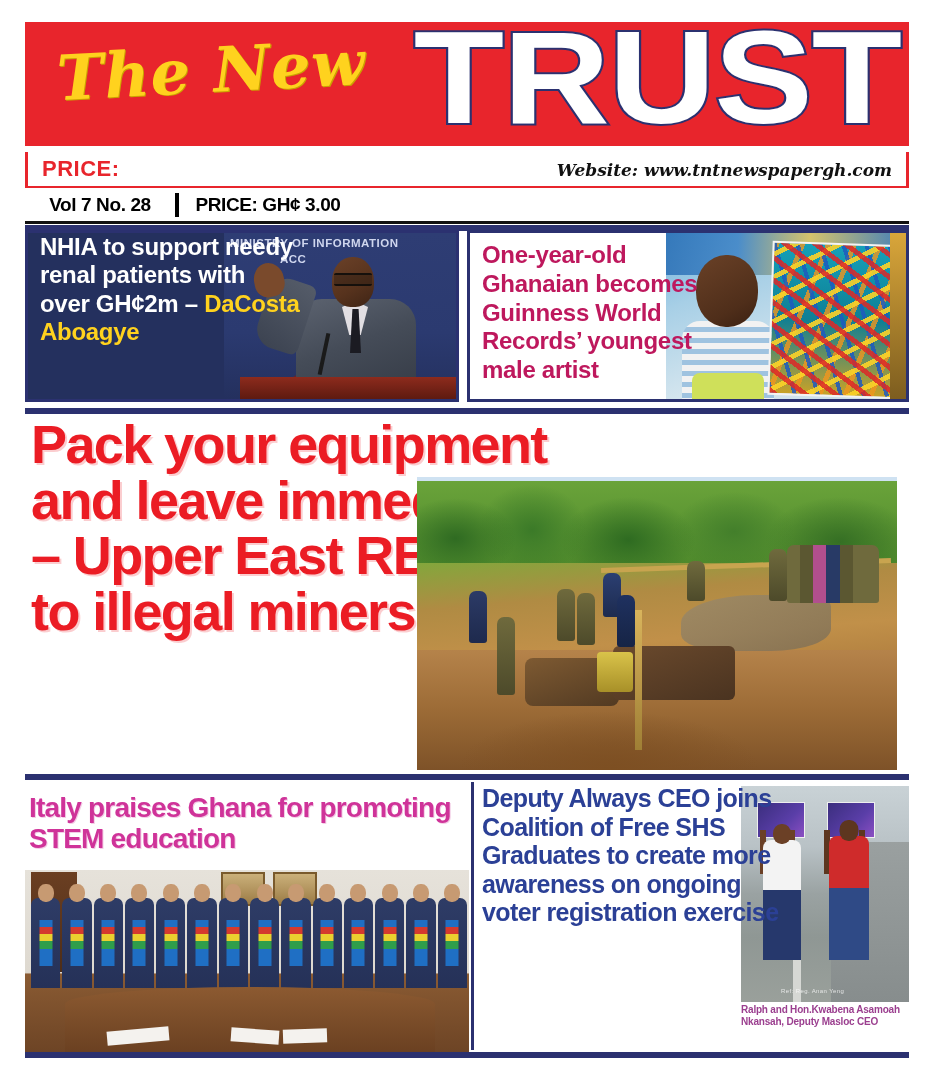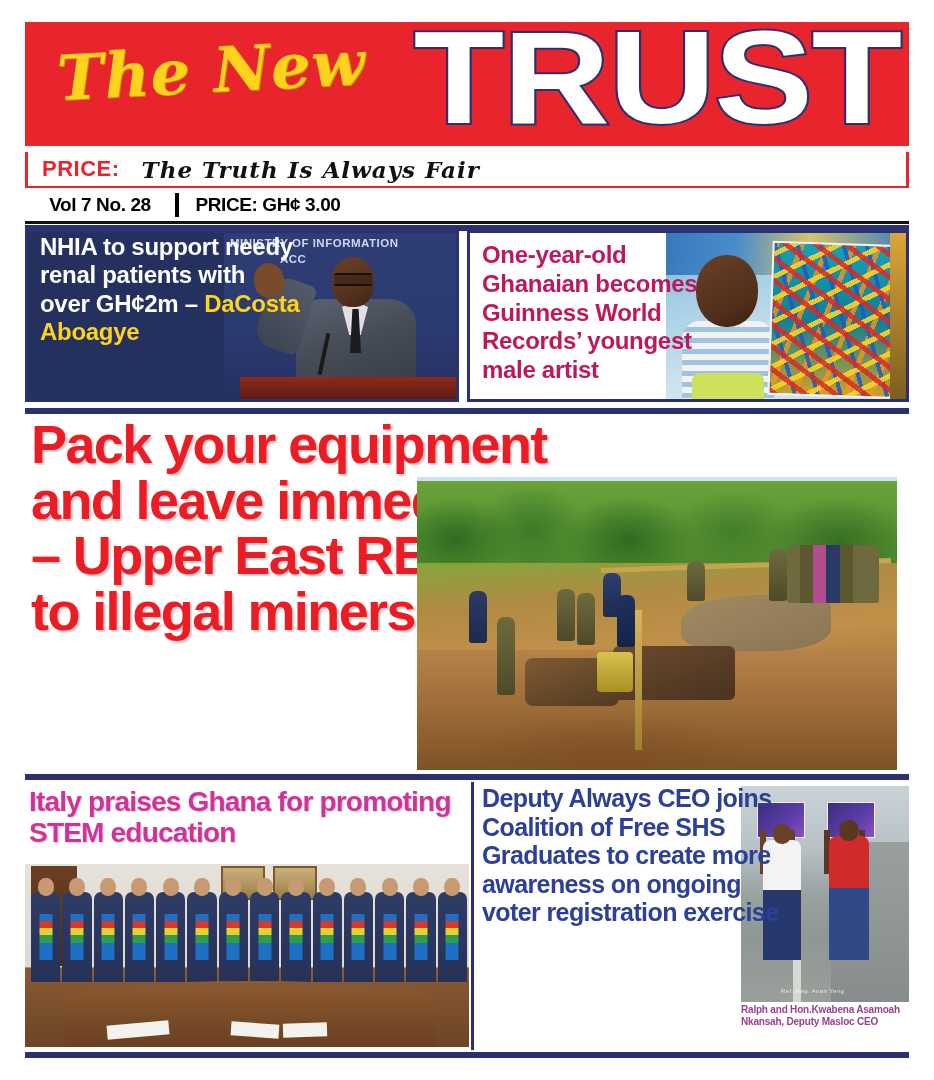--- a/index.html
+++ b/index.html
@@ -485,21 +485,21 @@
     position: absolute;
     left: 25px;
     top: 782px;
     width: 884px;
     height: 268px;
   }
 
   .story-italy {
     position: absolute;
     left: 0;
-    top: 2px;
+    top: 8px;
     width: 444px;
     height: 268px;
     overflow: hidden;
   }
   .italy-head {
     position: absolute;
     left: 4px;
     top: 2px;
     width: 440px;
     font-family: "Liberation Sans", sans-serif;
@@ -671,21 +671,21 @@
 
 <div class="page">
 
   <div class="masthead">
     <div class="masthead-script">The New</div>
     <div class="masthead-trust">TRUST</div>
   </div>
 
   <div class="motto-bar">
     <span class="motto-label">PRICE:</span>
-    <span class="motto-text">The Truth Is Always Fair</span>
+    <span class="motto-website">Website: www.tntnewspapergh.com</span>
   </div>
 
   <div class="info-bar">
     <div class="info-vol">Vol 7 No. 28</div>
     <div class="info-sep"></div>
     <div class="info-sep"></div>
     <div class="info-price">PRICE: GH¢ 3.00</div>
   </div>
 
   <div class="rule-thin" style="top:221px"></div>

